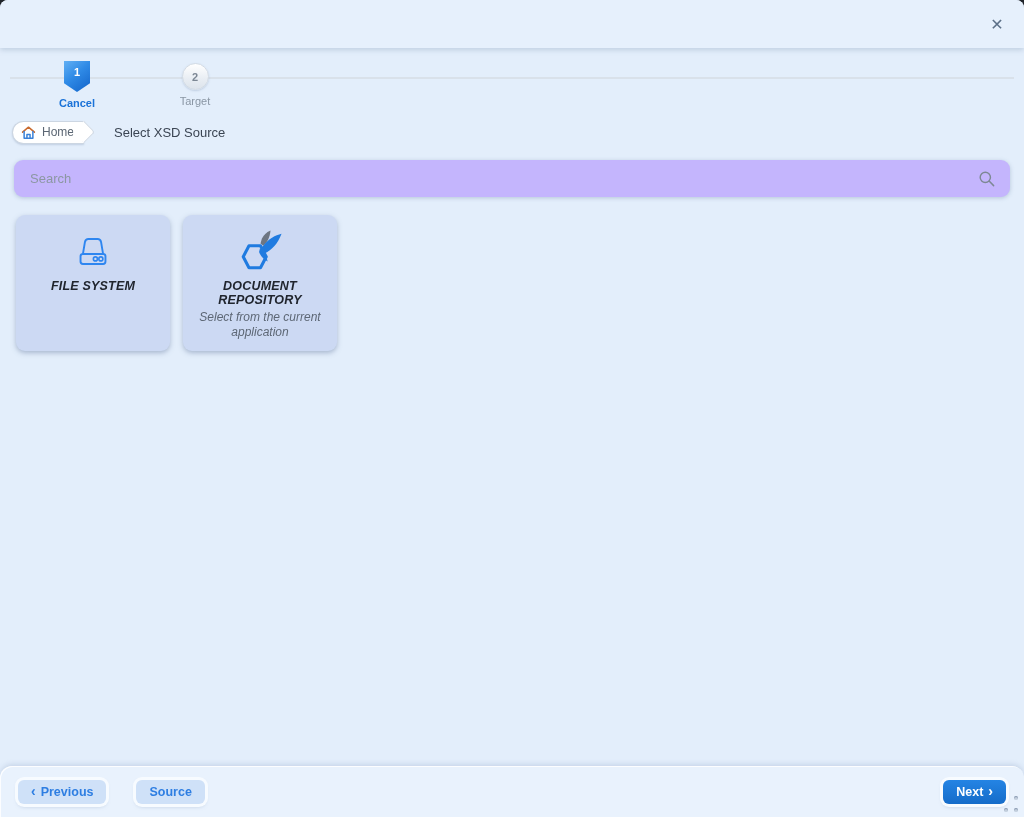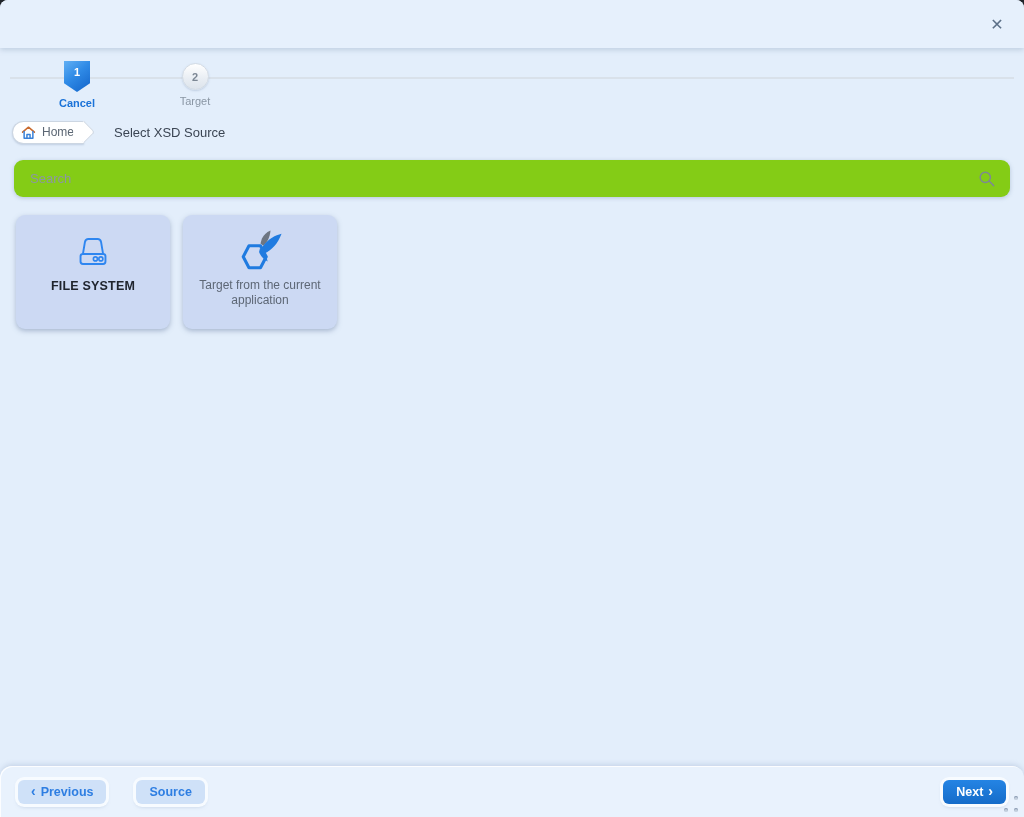--- a/index.html
+++ b/index.html
@@ -92,43 +92,43 @@
   }
   .crumb-title { margin-left:30px; font-size:13px; color:#3b4553; }
 
   
   .search-wrap {
     position:relative; margin:13px 14px 0 14px;
   }
   .search-input {
     width:100%; height:37px;
     border:none; border-radius:9px;
-    background:#84cc16;
+    background:#c4b5fd;
     box-shadow:0 1px 4px rgba(125,148,178,.45);
     padding:0 40px 0 16px;
     font-size:13px; color:#3b4553;
     font-family:"Liberation Sans", sans-serif;
     outline:none;
   }
   .search-input::placeholder { color:#8c97a3; }
   .search-icon {
     position:absolute; right:14px; top:9px; width:19px; height:19px;
     cursor:pointer;
   }
 
   
   .cards { display:flex; gap:13px; margin:18px 16px 0 16px; }
   .card {
-    width:154px; height:114px;
+    width:154px; height:136px;
     background:#ccd9f3;
     border-radius:9px;
     box-shadow:0 2px 5px rgba(110,130,165,.5);
     display:flex; flex-direction:column; align-items:center;
     padding:14px 8px 0 8px;
-    cursor:pointer; text-align:center;
+    cursor:pointer; text-align:center;font-style:italic;
   }
   .card-icon { height:46px; display:flex; align-items:center; justify-content:center; }
   .card-title {
     margin-top:4px;
     font-size:12.5px; font-weight:bold; color:#20252e;
     letter-spacing:.2px;
   }
   .card-sub {
     margin-top:3px;
     font-size:12px; line-height:1.28; color:#5d6775;
@@ -238,21 +238,22 @@
 
   <div class="card">
     <div class="card-icon">
       <svg width="52" height="46" viewBox="0 0 52 48" fill="none">
         <path d="M28 10 C31 4.5 34.5 2.5 37 1.5 C36.2 8.5 34 13.5 29.5 17.5 L26.5 15 Z" fill="#6d7682"></path>
         <path d="M29 18 C35 10 42 6.5 48.5 5 C44.5 15.5 38 22.5 30.5 25.5 L26.5 20.5 Z" fill="#1f7be0"></path>
         <path d="M26 20 C30 24 33 29 34 34 C29 31 26.5 28 25 24 Z" fill="#1f7be0"></path>
         <path d="M8.5 29 L14.5 17.5 H26.5 L32.5 29 L26.5 40.5 H14.5 Z" stroke="#1f7be0" stroke-width="3.2" stroke-linejoin="round"></path>
       </svg>
     </div>
-    <div class="card-sub">Target from the current application</div>
+    <div class="card-title">DOCUMENT REPOSITORY</div>
+    <div class="card-sub">Select from the current application</div>
   </div>
 
 </div>
 
 <div class="footer">
   <button class="btn btn-soft btn-previous">
     <span class="chev">‹</span>
     <span>Previous</span>
   </button>
   <button class="btn btn-soft">

